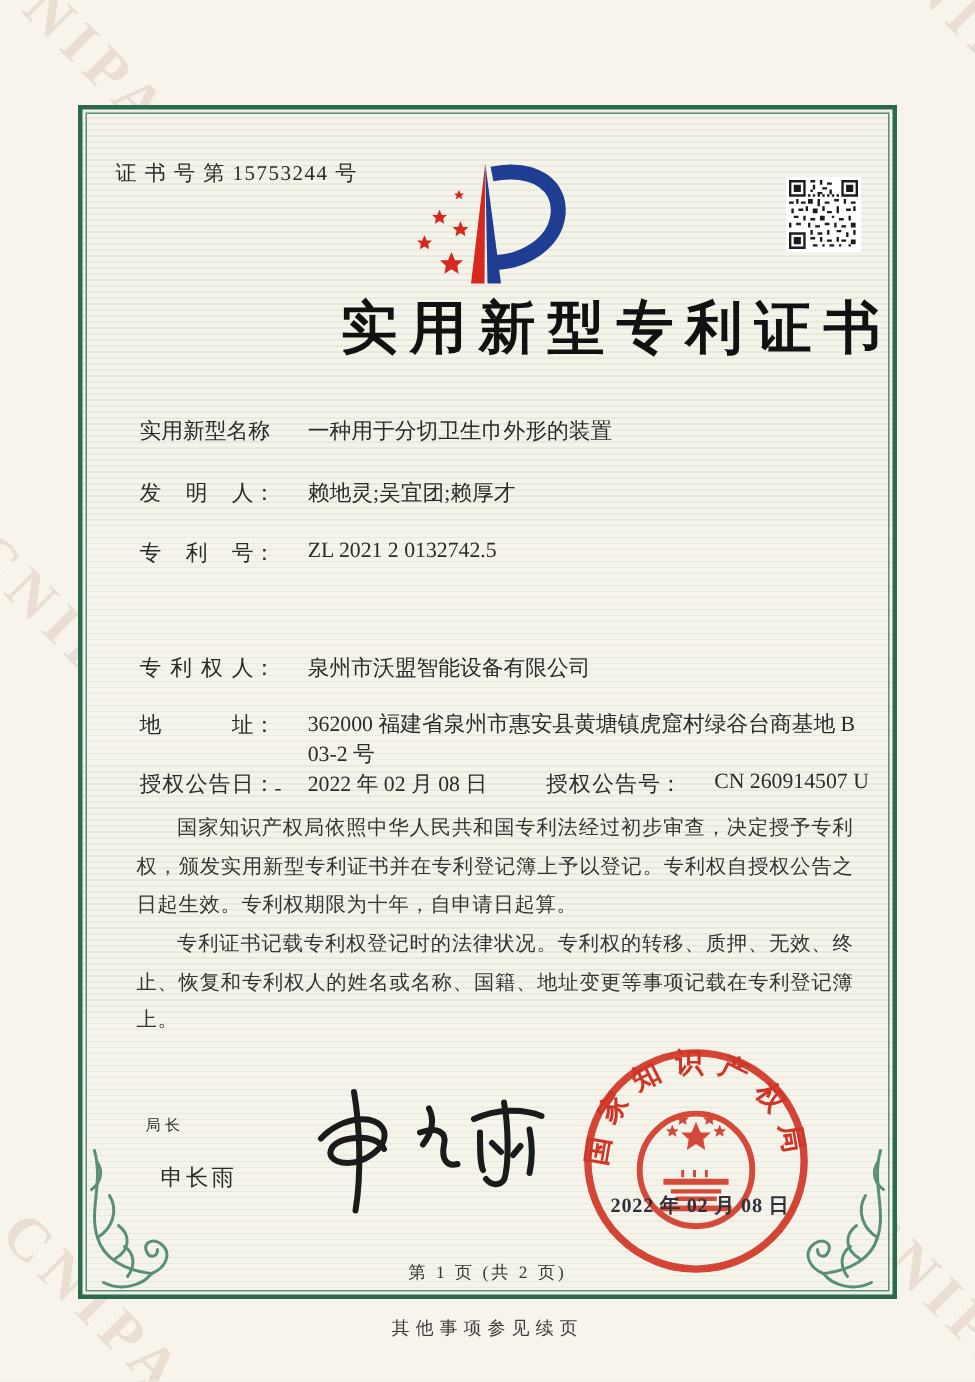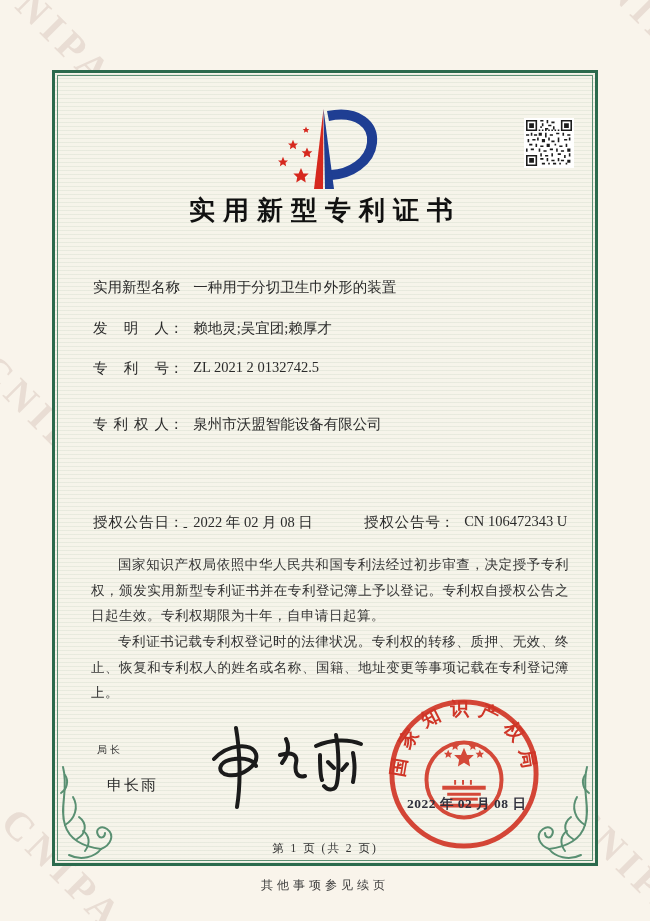--- a/index.html
+++ b/index.html
@@ -25,37 +25,36 @@
   }
   .frame-inner-line {
     position:absolute; inset:2px; border:1px solid #5d8f74; pointer-events:none;
   }
   .cert-no {
     position:absolute; left:22px; top:34px; font-size:14px; letter-spacing:1px; color:#2a2a2a;
   }
   .logo { position:absolute; left:50%; top:30px; transform:translateX(-50%); }
   .qr { position:absolute; left:469px; top:45px; background:#fff; padding:2px; }
   .title {
-    position:absolute; top:120px; width:100%; text-align:center;
-    font-size:26px; font-weight:bold; letter-spacing:8px; color:#111;font-family:Liberation Serif, serif;
+    position:absolute; top:120px; width:100%; text-align:right;
+    font-size:38px; font-weight:bold; letter-spacing:8px; color:#111;font-family:Liberation Serif, serif;
   }
   .frow { position:absolute; left:38px; font-size:14.5px; color:#2b2b2b; white-space:nowrap; }
   .flabel {
     display:inline-block; width:76px; text-align:justify; text-align-last:justify;
     vertical-align:top;
   }
   .fcolon { display:inline-block; vertical-align:top; }
-  .fvalue { display:inline-block; margin-left:6px; vertical-align:top; }
+  .fvalue { display:inline-block; margin-left:18px; vertical-align:top; }
   .fvalue-wrap { white-space:normal; width:392px; line-height:1.35; }
   .pair2 { position:absolute; left:271px; top:0; }
   .bodytext {
     position:absolute; left:36px; top:466px; width:478px;
     font-size:13.5px; line-height:1.9; text-align:justify; color:#343434;
     letter-spacing:0.5px;
-    margin-top:13px;
   }
   .bodytext p { text-indent:2em; }
   .sig-title { position:absolute; left:42px; top:670px; font-size:10px; letter-spacing:3px; color:#2b2b2b; }
   .sig-name  { position:absolute; left:52px; top:703px; font-size:15px; letter-spacing:2px; color:#2b2b2b; }
   .sig-script { position:absolute; left:145px; top:648px; }
   .seal { position:absolute; left:330px; top:622px; }
   .seal-date {
     position:absolute; left:352px; top:722px; font-size:13.5px; color:#30303c;
     letter-spacing:0.5px; font-weight:600;
   }
@@ -102,20 +101,21 @@
         <path d="M8 4 C 14 26 4 44 10 62 C 14 76 28 84 46 86"></path>
         <path d="M10 62 C 20 56 24 44 18 34"></path>
         <path d="M46 86 C 40 94 26 98 14 92"></path>
         <path d="M46 86 C 56 82 60 72 52 66 C 46 62 40 66 43 72 C 45 76 50 75 50 70"></path>
         <path d="M22 76 C 32 70 32 60 24 54"></path>
         <path d="M6 30 C 12 26 14 18 10 12"></path>
         <path d="M30 88 C 36 80 34 72 28 68"></path>
       </g>
     </svg>
 
+    <div class="cert-no">证 书 号 第 15753244 号</div>
 
     <svg class="logo" width="160" height="96" viewBox="0 0 160 96">
       <defs>
         <path id="star" d="M0,-7 L2.06,-2.16 L6.66,-2.16 L3.3,0.98 L4.11,5.66 L0,3 L-4.11,5.66 L-3.3,0.98 L-6.66,-2.16 L-2.06,-2.16 Z"></path>
       </defs>
       <path d="M 83 13 C 113 7 129 22 127 40 C 125 59 105 71 86 72" fill="none" stroke="#1f3e93" stroke-width="10"></path>
       <polygon points="78.5,6 69,86 78,86" fill="#d6281e"></polygon>
       <polygon points="78.5,6 80,86 89,86" fill="#1f3e93"></polygon>
       <g fill="#d6281e">
         <use href="#star" transform="translate(61,27) scale(0.5)"></use>
@@ -152,30 +152,34 @@
       <span class="fvalue">一种用于分切卫生巾外形的装置</span>
     </div>
     <div class="frow" style="top:246px;">
       <span class="flabel">发明人</span><span class="fcolon">：</span>
       <span class="fvalue">赖地灵;吴宜团;赖厚才</span>
     </div>
     <div class="frow" style="top:286px;">
       <span class="flabel">专利号</span><span class="fcolon">：</span>
       <span class="fvalue">ZL 2021 2 0132742.5</span>
     </div>
-    <div class="frow" style="top:342px;">
+    <div class="frow" style="top:363px;">
       <span class="flabel">专利权人</span><span class="fcolon">：</span>
       <span class="fvalue">泉州市沃盟智能设备有限公司</span>
+    </div>
+    <div class="frow" style="top:401px;">
+      <span class="flabel">地址</span><span class="fcolon">：</span>
+      <span class="fvalue fvalue-wrap"><span>362000 福建省泉州市惠安县黄塘镇虎窟村绿谷台商基地 B</span><br><span>03-2 号</span></span>
     </div>
     <div class="frow" style="top:440px;text-decoration:underline;">
       <span class="flabel">授权公告日</span><span class="fcolon">：</span>
       <span class="fvalue">2022 年 02 月 08 日</span>
       <span class="pair2">
         <span class="flabel">授权公告号</span><span class="fcolon">：</span>
-        <span class="fvalue">CN 106472343 U</span>
+        <span class="fvalue">CN 260914507 U</span>
       </span>
     </div>
 
     <div class="bodytext">
       <p>国家知识产权局依照中华人民共和国专利法经过初步审查，决定授予专利权，颁发实用新型专利证书并在专利登记簿上予以登记。专利权自授权公告之日起生效。专利权期限为十年，自申请日起算。</p>
       <p>专利证书记载专利权登记时的法律状况。专利权的转移、质押、无效、终止、恢复和专利权人的姓名或名称、国籍、地址变更等事项记载在专利登记簿上。</p>
     </div>
 
     <div class="sig-title">局长</div>
     <div class="sig-name">申长雨</div>

